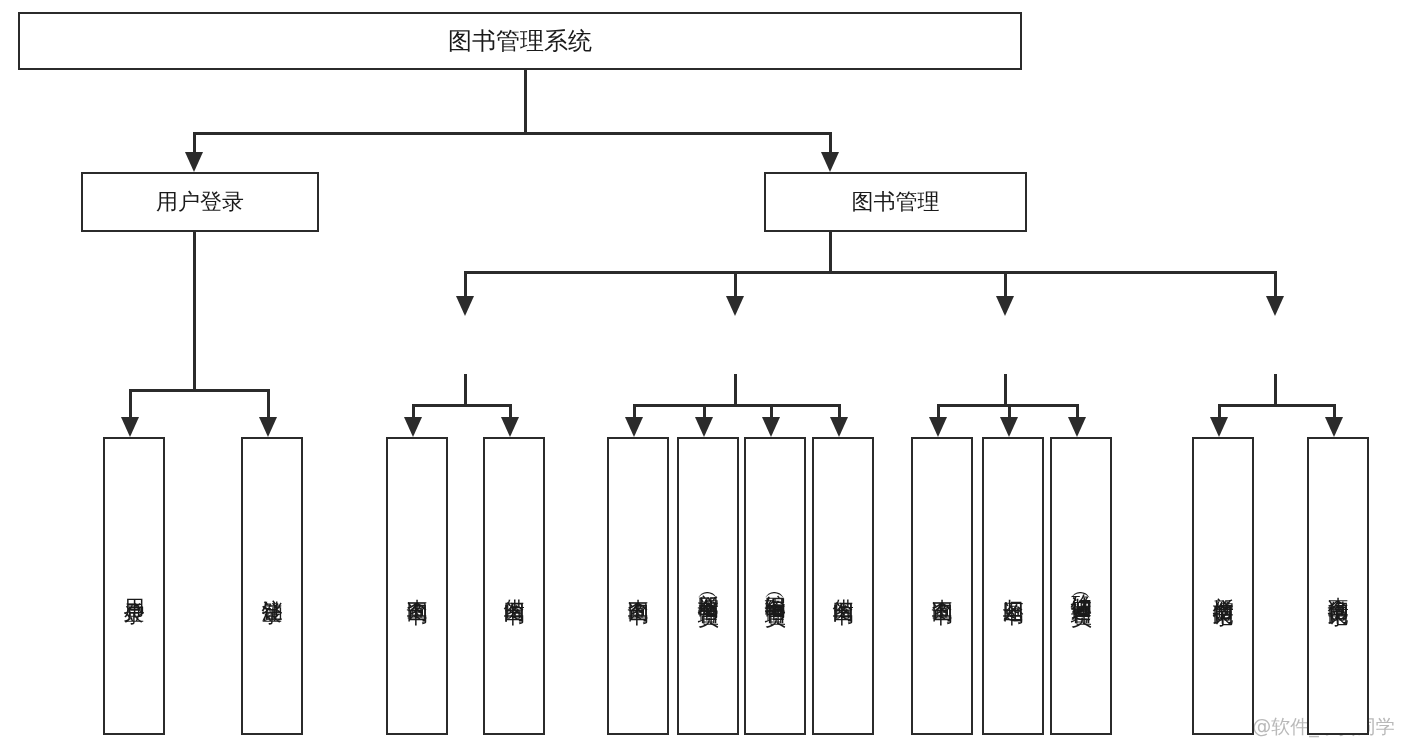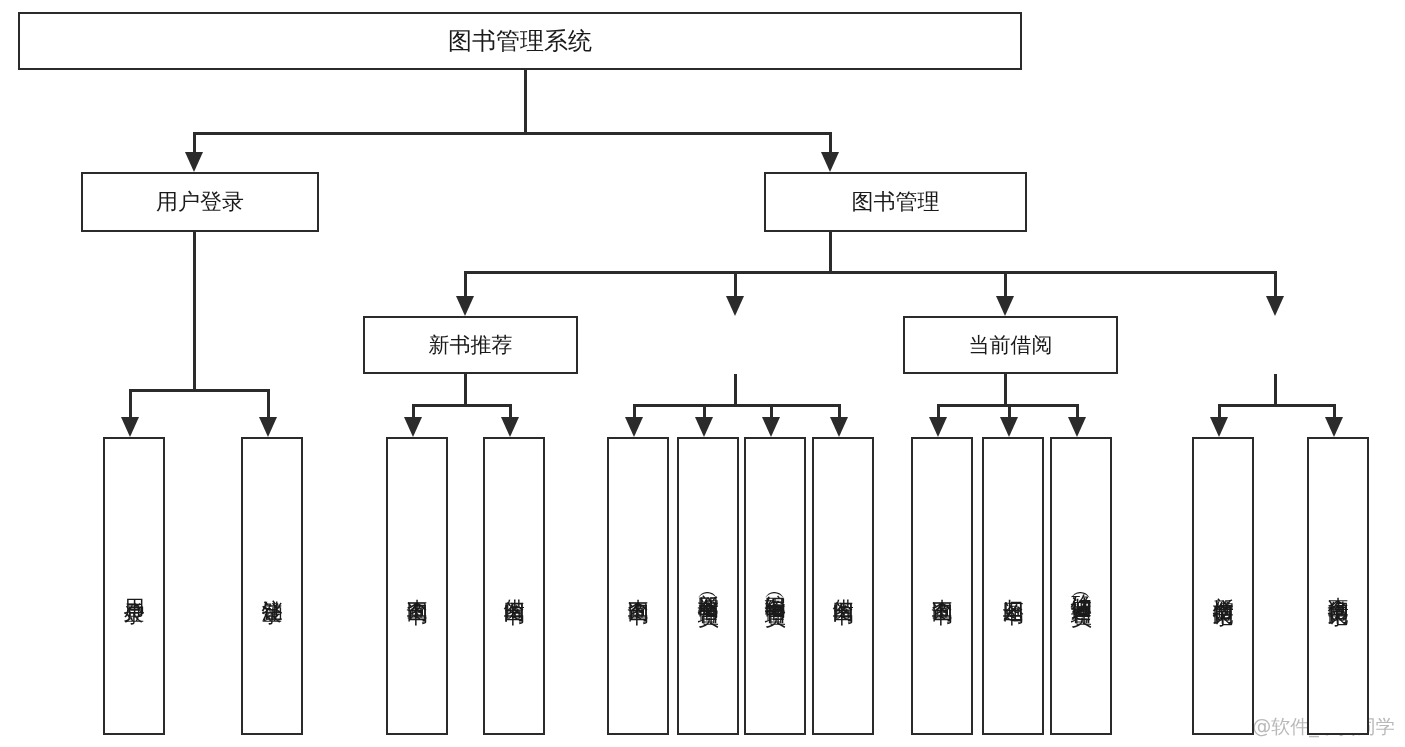--- a/index.html
+++ b/index.html
@@ -139,26 +139,20 @@
     <div class="arrow" style="left: 1325px; top: 417px;"></div>
     <div class="node root" style="left: 18px; top: 12px; width: 1004px; height: 58px;">
       <span>图书管理系统</span>
     </div>
     <div class="node level2" style="left: 81px; top: 172px; width: 238px; height: 60px;">
       <span>用户登录</span>
     </div>
     <div class="node level2" style="left: 728px; top: 172px; width: 263px; height: 60px; margin-left: 36px;">
       <span>图书管理</span>
     </div>
-    <div class="node level3" style="left: 363px; top: 316px; width: 215px; height: 58px;">
-      <span>新书推荐</span>
-    </div>
-    <div class="node level3" style="left: 903px; top: 316px; width: 215px; height: 58px;">
-      <span>当前借阅</span>
-    </div>
     <div class="node leaf" style="left: 103px; top: 437px; width: 62px; height: 298px;">
       <span class="vtext">用户登录</span>
     </div>
     <div class="node leaf" style="left: 241px; top: 437px; width: 62px; height: 298px;">
       <span class="vtext">注销登录</span>
     </div>
     <div class="node leaf" style="left: 386px; top: 437px; width: 62px; height: 298px;">
       <span class="vtext">查询图书</span>
     </div>
     <div class="node leaf" style="left: 483px; top: 437px; width: 62px; height: 298px;">

